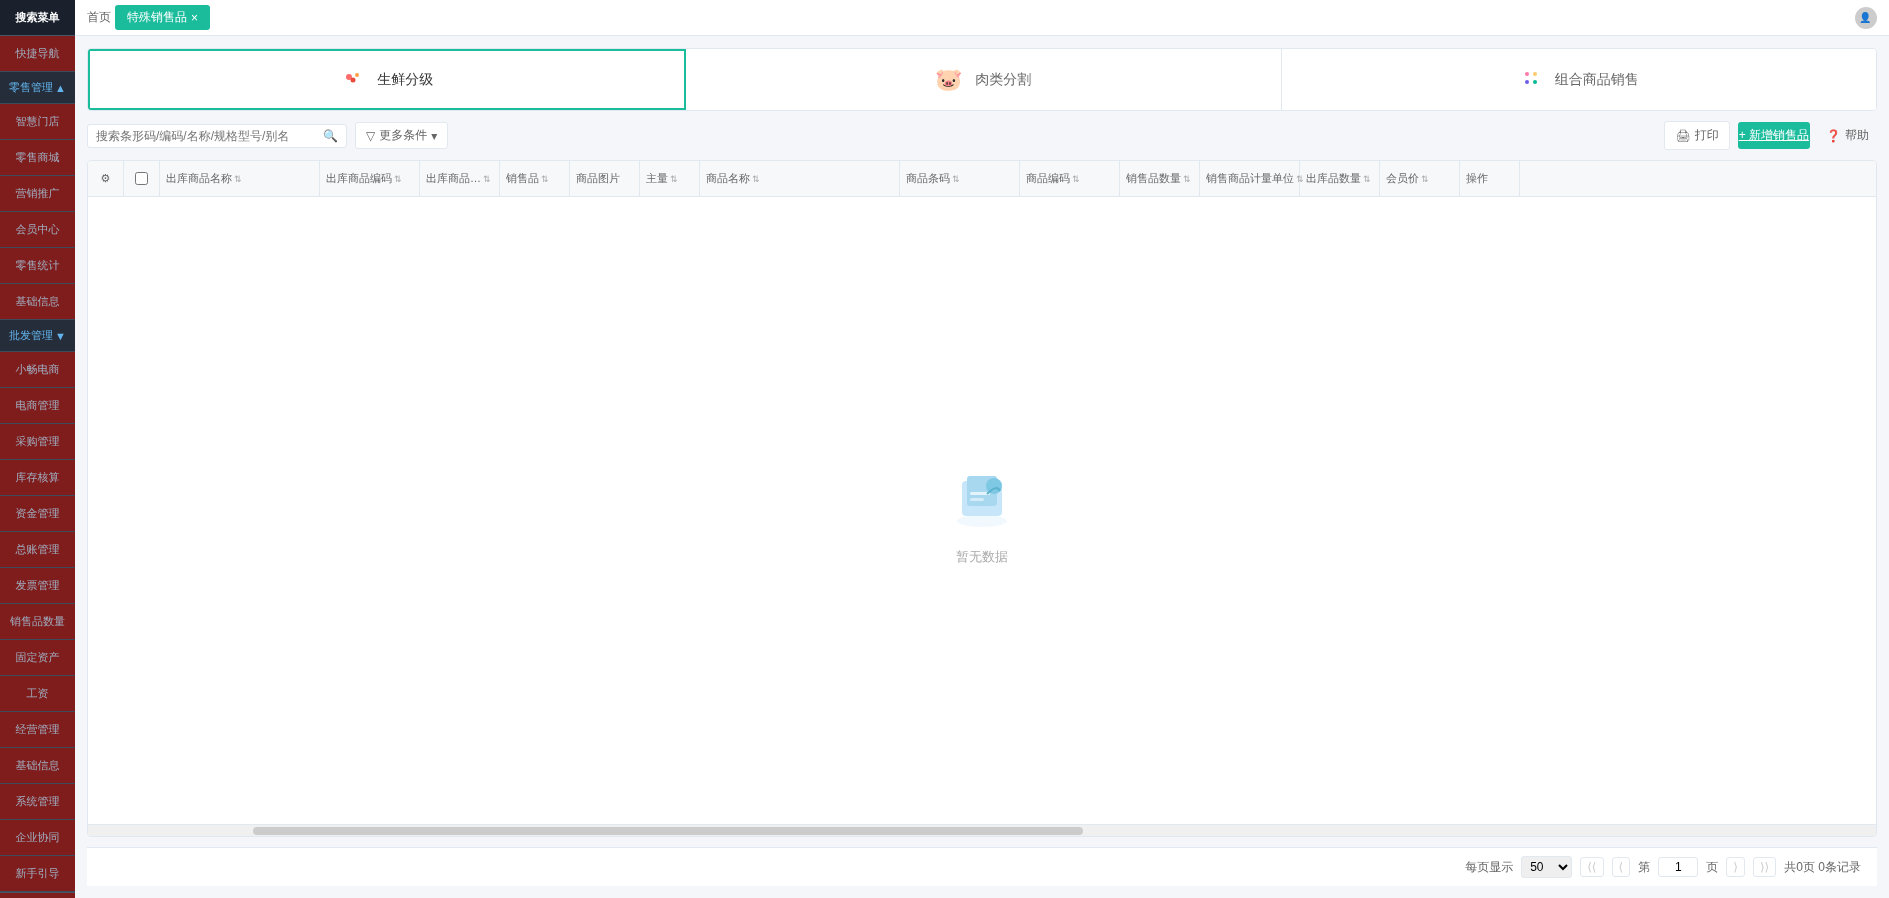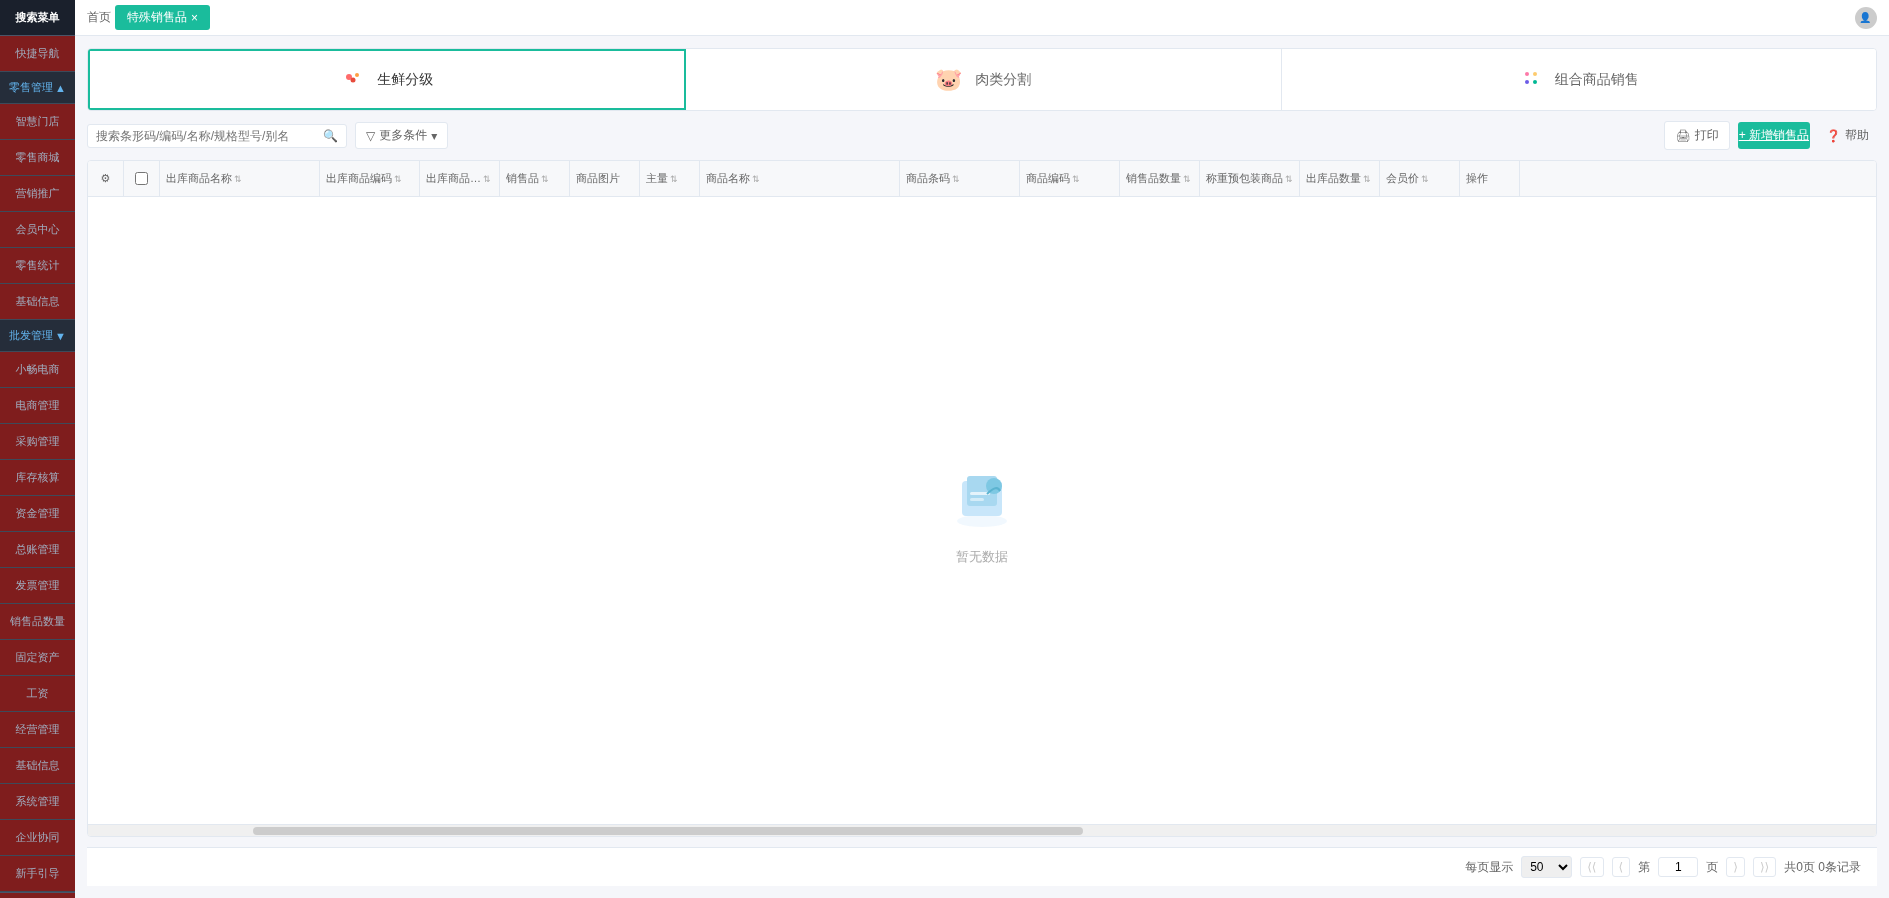--- a/index.html
+++ b/index.html
@@ -527,21 +527,21 @@
         </div>
         <div class="th th-sku">
           <span>商品编码</span>
           <span class="sort">⇅</span>
         </div>
         <div class="th th-qty">
           <span>销售品数量</span>
           <span class="sort">⇅</span>
         </div>
         <div class="th th-unit">
-          <span>称重预包装商品</span>
+          <span>销售商品计量单位</span>
           <span class="sort">⇅</span>
         </div>
         <div class="th th-outqty">
           <span>出库品数量</span>
           <span class="sort">⇅</span>
         </div>
         <div class="th th-price">
           <span>会员价</span>
           <span class="sort">⇅</span>
         </div>

